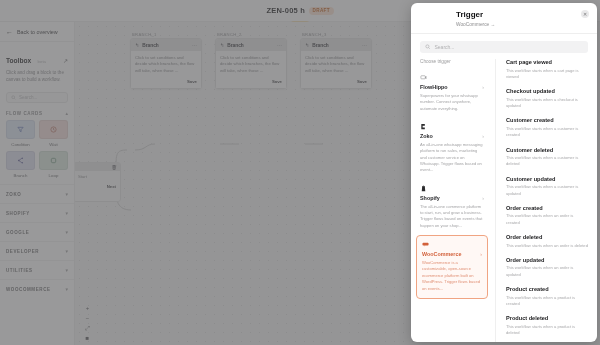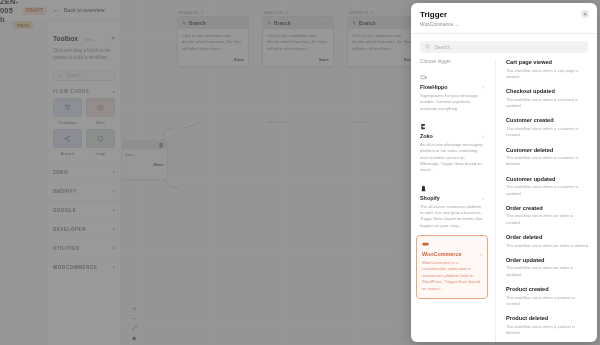--- a/index.html
+++ b/index.html
@@ -5,21 +5,21 @@
   * { box-sizing: border-box; margin: 0; padding: 0; }
   html, body {
     width: 600px; height: 345px;
     font-family: "Liberation Sans", sans-serif;
     background: #ffffff;
     overflow: hidden;
   }
   #app { position: relative; width: 600px; height: 345px; background: #f7f7f7; }
 
   
-  #bg-app { position: absolute; inset: 0; display: flex; flex-direction: row; }
+  #bg-app { position: absolute; inset: 0; display: flex; flex-direction: column; }
   #dim-overlay {
     position: absolute; inset: 0;
     background: rgba(90,90,92,0.62);
     z-index: 50;
   }
 
   
   .topbar {
     height: 22px; background: #ffffff; border-bottom: 1px solid #ececec;
     display: flex; align-items: center; justify-content: center;
@@ -130,21 +130,21 @@
   .zc { font-size: 6px; color: #5d5d5f; line-height: 1; }
 
   
   #modal {
     position: absolute; right: 3px; top: 3px; z-index: 100;
     width: 186px; height: 339px;
     background: #ffffff; border-radius: 6px;
     box-shadow: 0 3px 14px rgba(0,0,0,.22);
     display: flex; flex-direction: column; overflow: hidden;
   }
-  .m-head { padding: 7px 9px 0 9px; position: relative; }
+  .m-head { padding: 7px 9px 0 9px; position: relative; margin-left: 36px; }
   .m-title { font-size: 8px; font-weight: 700; color: #111113; }
   .m-breadcrumb { font-size: 4.8px; color: #8c8c8e; margin-top: 3px; }
   .m-close {
     position: absolute; right: 8px; top: 7px;
     width: 8px; height: 8px; border-radius: 50%; background: #e9e9ea;
     display: flex; align-items: center; justify-content: center;
   }
   .m-close span { font-size: 5px; color: #7a7a7c; line-height: 1; }
   .m-divider { height: 1px; background: #eeeeee; margin: 6px 0 0 0; }
 

